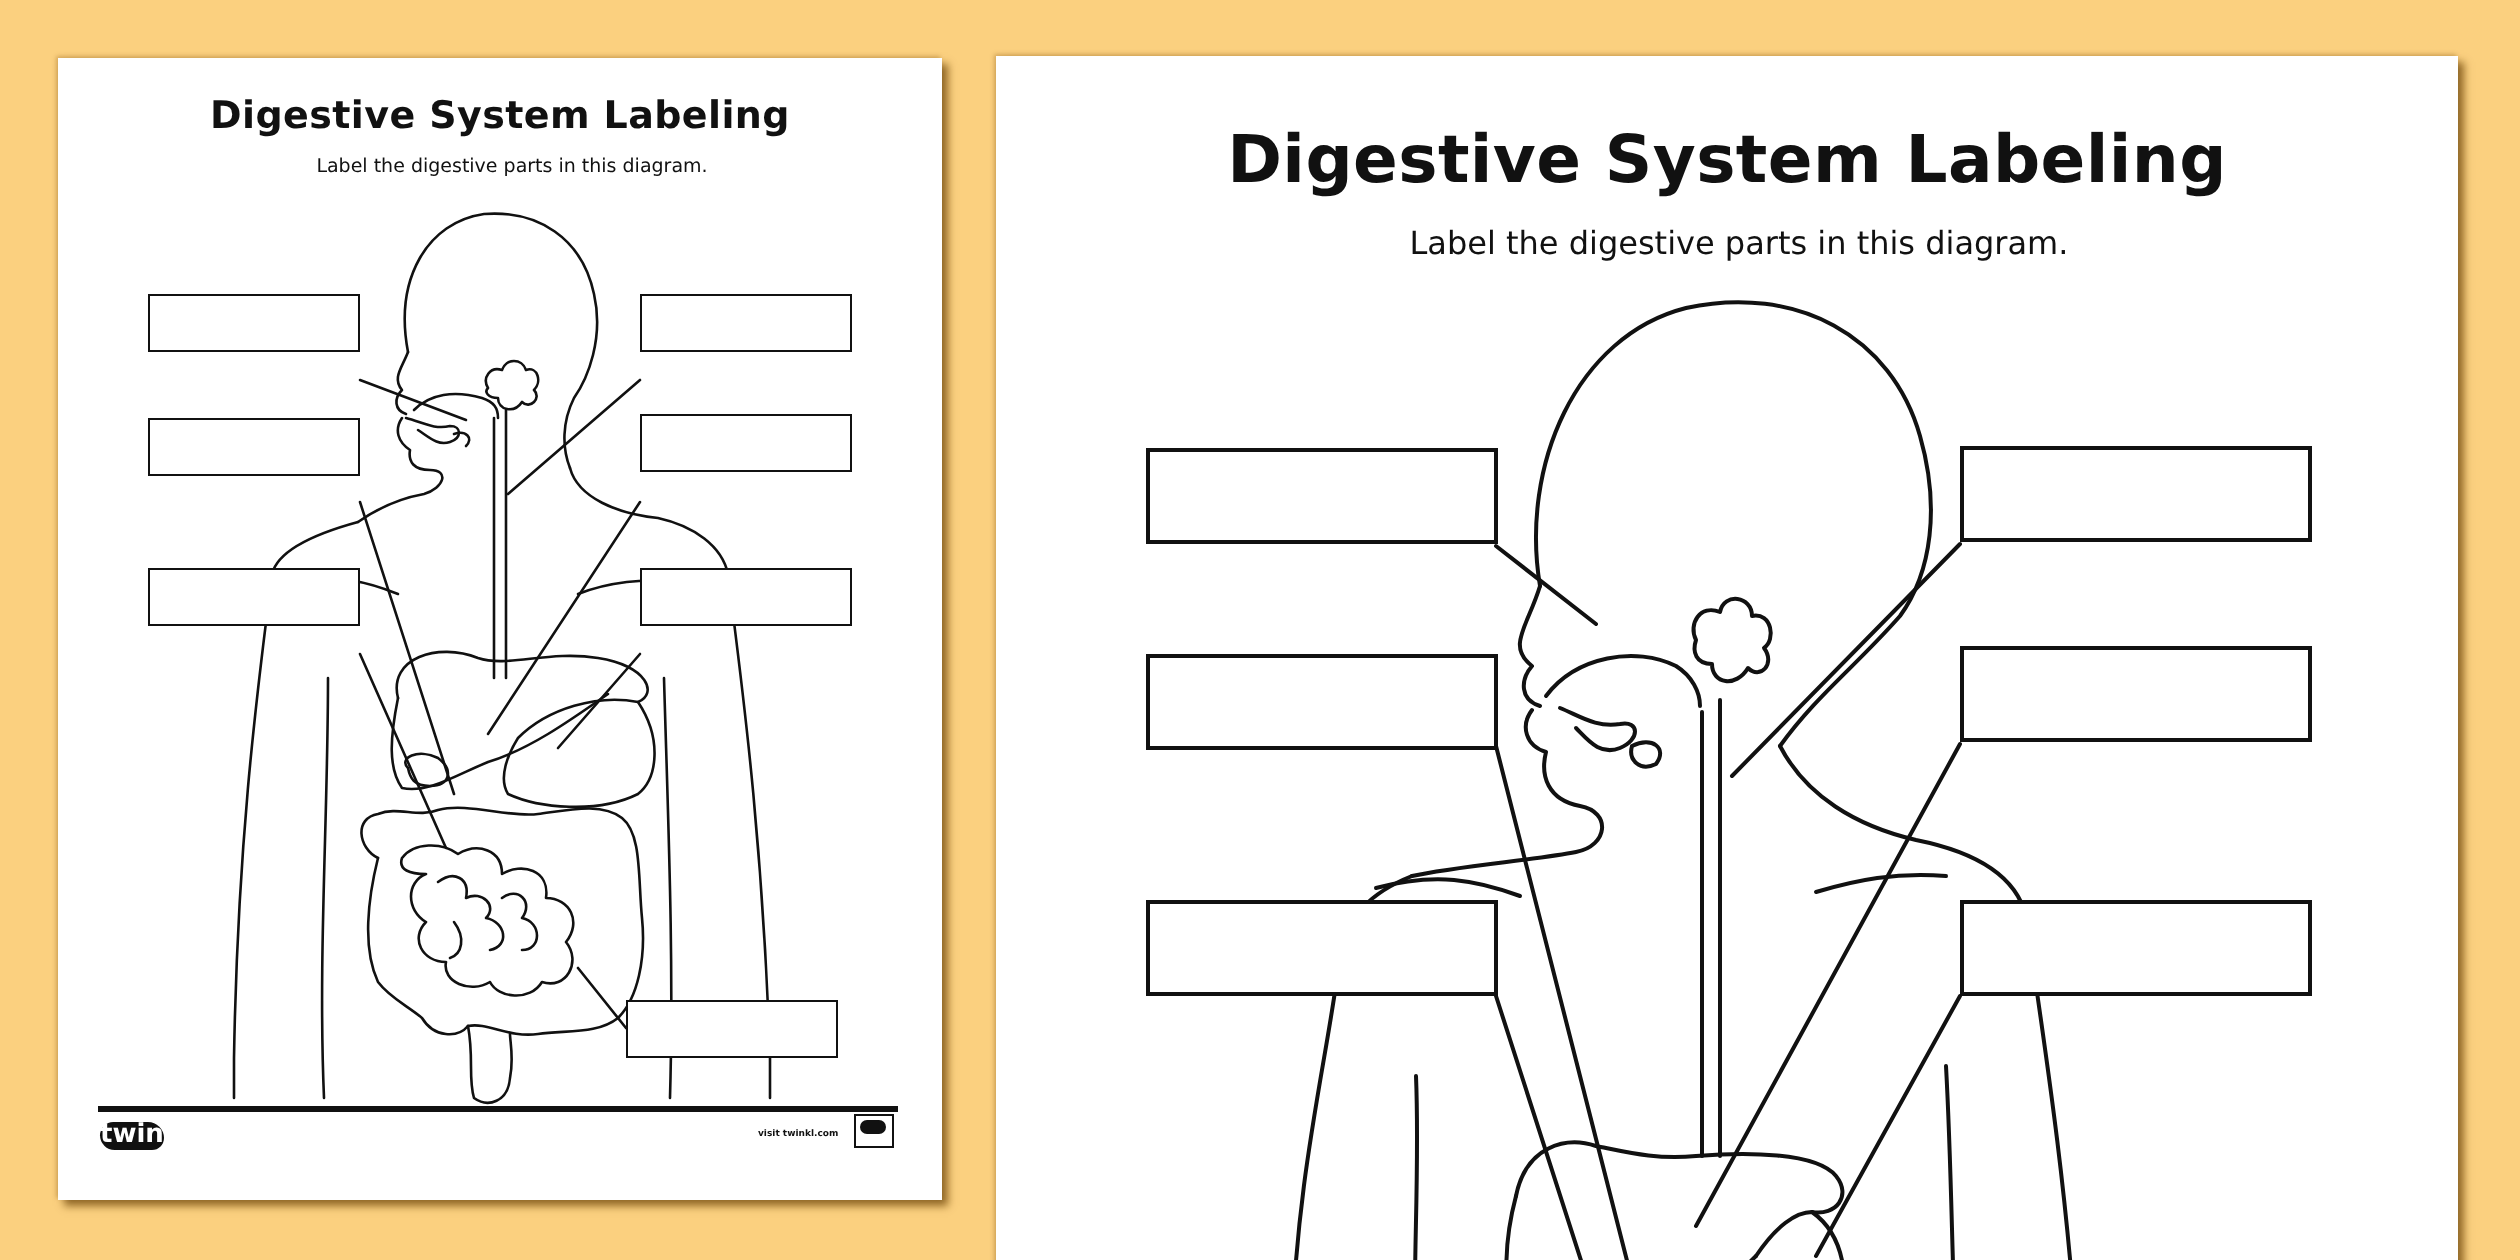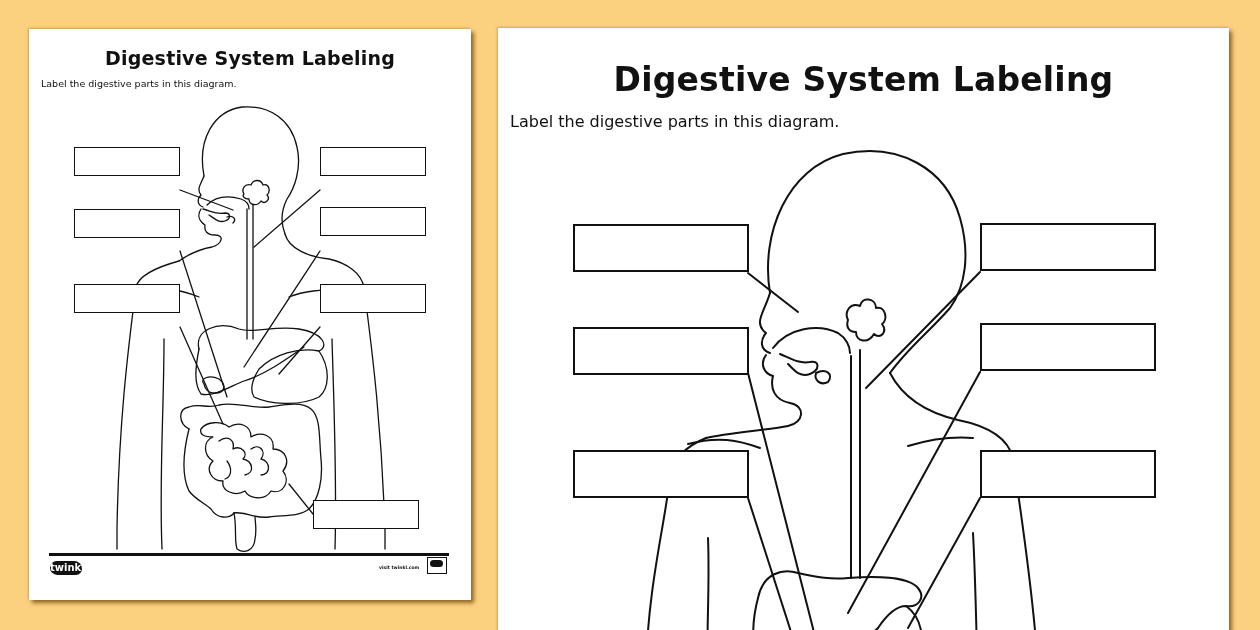--- a/index.html
+++ b/index.html
@@ -14,21 +14,21 @@
     overflow: hidden;
   }
   #page-left { left: 29px; top: 29px; width: 442px; height: 571px; }
   #page-right { left: 498px; top: 28px; width: 731px; height: 640px; }
   .title {
     position: absolute; left: 0; right: 0; text-align: center;
     font-family: "DejaVu Sans", sans-serif; font-weight: bold; color: #111;
     letter-spacing: 0.2px;
   }
   .subtitle {
-    position: absolute; left: 12px; right: 0; text-align: left;
+    position: absolute; left: 12px; right: 0; text-align: center;
     font-family: "DejaVu Sans", sans-serif; color: #111;
   }
   #page-left .title { top: 18px; font-size: 19px; }
   #page-left .subtitle { top: 49px; font-size: 9.5px; }
   #page-right .title { top: 32px; font-size: 33px; }
   #page-right .subtitle { top: 84px; font-size: 16px; }
   .diagram { position: absolute; left: 0; top: 0; }
   .label-box {
     position: absolute; background: #fff; border: 1.6px solid #111; box-sizing: border-box;
   }
@@ -109,21 +109,21 @@
 
   <div class="label-box" style="left:45px;top:118px;width:106px;height:29px;"></div>
   <div class="label-box" style="left:45px;top:180px;width:106px;height:29px;"></div>
   <div class="label-box" style="left:45px;top:255px;width:106px;height:29px;"></div>
   <div class="label-box" style="left:291px;top:118px;width:106px;height:29px;"></div>
   <div class="label-box" style="left:291px;top:178px;width:106px;height:29px;"></div>
   <div class="label-box" style="left:291px;top:255px;width:106px;height:29px;"></div>
   <div class="label-box" style="left:284px;top:471px;width:106px;height:29px;"></div>
 
   <div class="footer-line" style="left:20px;top:524px;width:400px;"></div>
-  <div class="logo" style="left:21px;top:532px;width:32px;height:14px;font-size:10px;line-height:14px;">twinkl</div>
+  <div class="logo" style="left:21px;top:532px;width:32px;height:14px;font-size:13px;line-height:14px;">twinkl</div>
   <div class="footer-text" style="left:350px;top:536px;">visit twinkl.com</div>
   <div class="badge" style="left:398px;top:528px;width:20px;height:17px;">
       <div class="badge-inner"></div>
     </div>
 </div>
 
 <div class="page" id="page-right">
   <div class="title">Digestive System Labeling</div>
   <div class="subtitle">Label the digestive parts in this diagram.</div>
 

